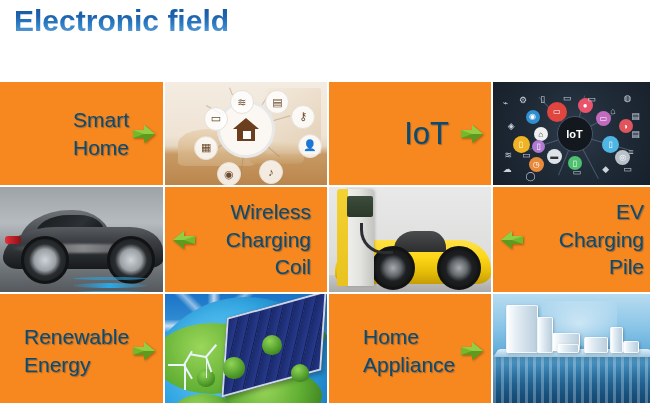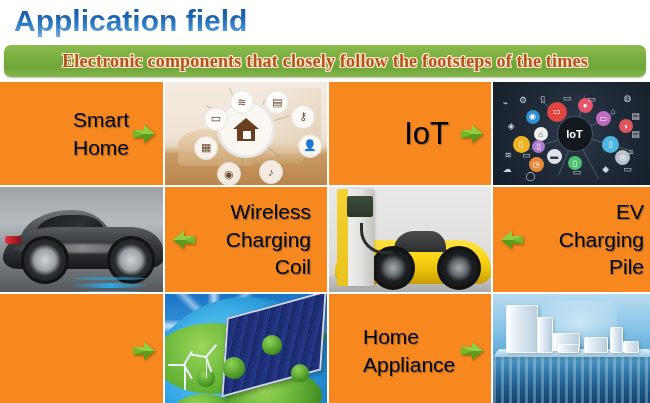--- a/index.html
+++ b/index.html
@@ -97,21 +97,21 @@
   
   .cell-text {
     background: #f7871f;
     display: flex;
     align-items: center;
   }
   .cell-text.align-right { justify-content: flex-end; }
   .cell-text.align-left  { justify-content: flex-start; }
 
   .label {
-    color: #000000;
+    color: #0c4a6e;
     font-family: "Liberation Sans", sans-serif;
     font-size: 21px;
     line-height: 1.33;
     font-weight: normal;
     text-shadow: 1px 1px 1px rgba(70,70,70,0.55);
     white-space: pre-line;
   }
   .label.big {
     font-size: 31px;
     line-height: 1.2;
@@ -384,26 +384,23 @@
     border: 1px solid rgba(255,255,255,0.75);
     box-shadow: 1px 1px 3px rgba(0,0,0,0.22);
   }
 </style>
 </head>
 <body>
 
 <div class="slide">
 
   <div class="title-wrap">
-    <div class="slide-title">Application field</div>
+    <div class="slide-title">Electronic field</div>
   </div>
 
-  <div class="banner">
-    <div class="banner-text">Electronic components that closely follow the footsteps of the times</div>
-  </div>
 
   <div class="grid">
 
     <div class="cell cell-text align-right">
       <div class="label right-txt label-pad-r" style="margin-right:28px;">Smart
 Home</div>
       <svg class="arrow on-right" viewBox="0 0 26 22">
         <path d="M2 7 L13 7 L13 2 L24 11 L13 20 L13 15 L2 15 Z" fill="#76b82a"></path>
         <path d="M2 7 L13 7 L13 2 L24 11 L13 11 Z" fill="#93cd44"></path>
         <path d="M2 15 L13 15 L13 20 L24 11 L13 11 Z" fill="#5f9a1e"></path>
@@ -539,20 +536,22 @@
 Charging
 Pile</div>
       <svg class="arrow on-left" viewBox="0 0 26 22">
         <path d="M24 7 L13 7 L13 2 L2 11 L13 20 L13 15 L24 15 Z" fill="#76b82a"></path>
         <path d="M24 7 L13 7 L13 2 L2 11 L13 11 Z" fill="#93cd44"></path>
         <path d="M24 15 L13 15 L13 20 L2 11 L13 11 Z" fill="#5f9a1e"></path>
       </svg>
     </div>
 
     <div class="cell cell-text align-left">
+      <div class="label left-txt label-pad-l" style="margin-left:18px;">Renewable
+Energy</div>
       <svg class="arrow on-right" viewBox="0 0 26 22">
         <path d="M2 7 L13 7 L13 2 L24 11 L13 20 L13 15 L2 15 Z" fill="#76b82a"></path>
         <path d="M2 7 L13 7 L13 2 L24 11 L13 11 Z" fill="#93cd44"></path>
         <path d="M2 15 L13 15 L13 20 L24 11 L13 11 Z" fill="#5f9a1e"></path>
       </svg>
     </div>
 
     <div class="cell img-cell">
       <div class="img-inner">
         <div class="re-bg"></div>

